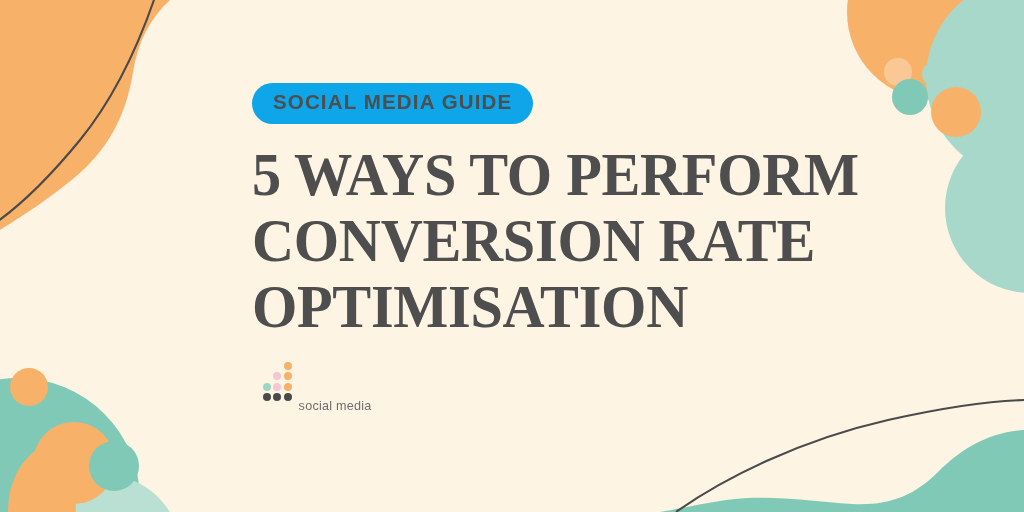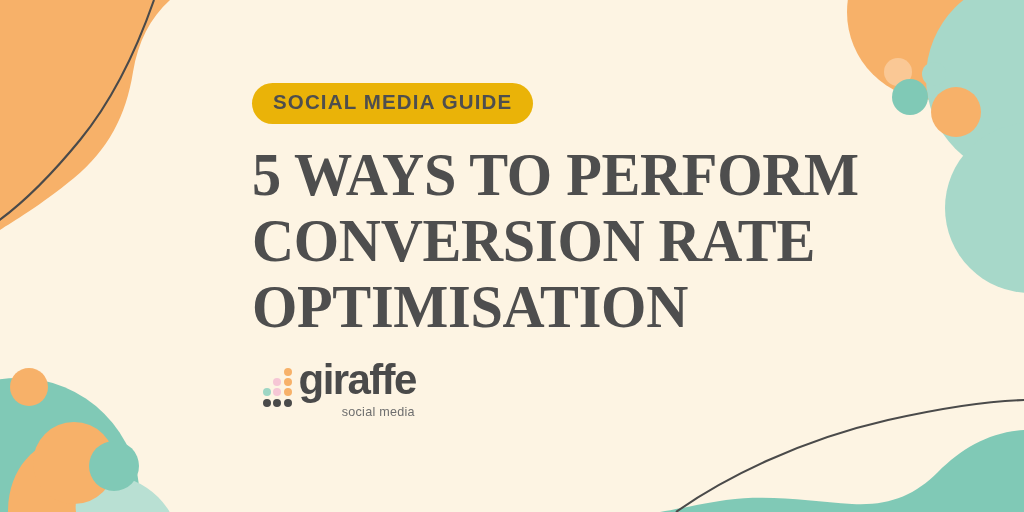--- a/index.html
+++ b/index.html
@@ -27,21 +27,21 @@
     inset: 0;
     z-index: 5;
   }
 
   
   .badge {
     position: absolute;
     left: 252px;
     top: 83px;
     padding: 9px 21px 11px 21px;
-    background: #eab308;
+    background: #0ea5e9;
     border-radius: 22px;
     color: #4E4E4E;
     font-size: 20.5px;
     font-weight: bold;
     letter-spacing: 1.15px;
     line-height: 1;
     white-space: nowrap;
   }
 
   
@@ -176,19 +176,18 @@
         <i style="background: rgb(246, 198, 213);"></i>
         <i style="background: rgb(247, 177, 105);"></i>
         <i style="background: rgb(158, 214, 196);"></i>
         <i style="background: rgb(246, 198, 213);"></i>
         <i style="background: rgb(247, 177, 105);"></i>
         <i style="background: rgb(74, 74, 74);"></i>
         <i style="background: rgb(74, 74, 74);"></i>
         <i style="background: rgb(74, 74, 74);"></i>
       </div>
       <div class="logo-wordmark">
-        <span class="logo-name">giraffe</span>
         <span class="logo-tag">social media</span>
       </div>
     </div>
 
   </div>
 </div>
 
 </body></html>

